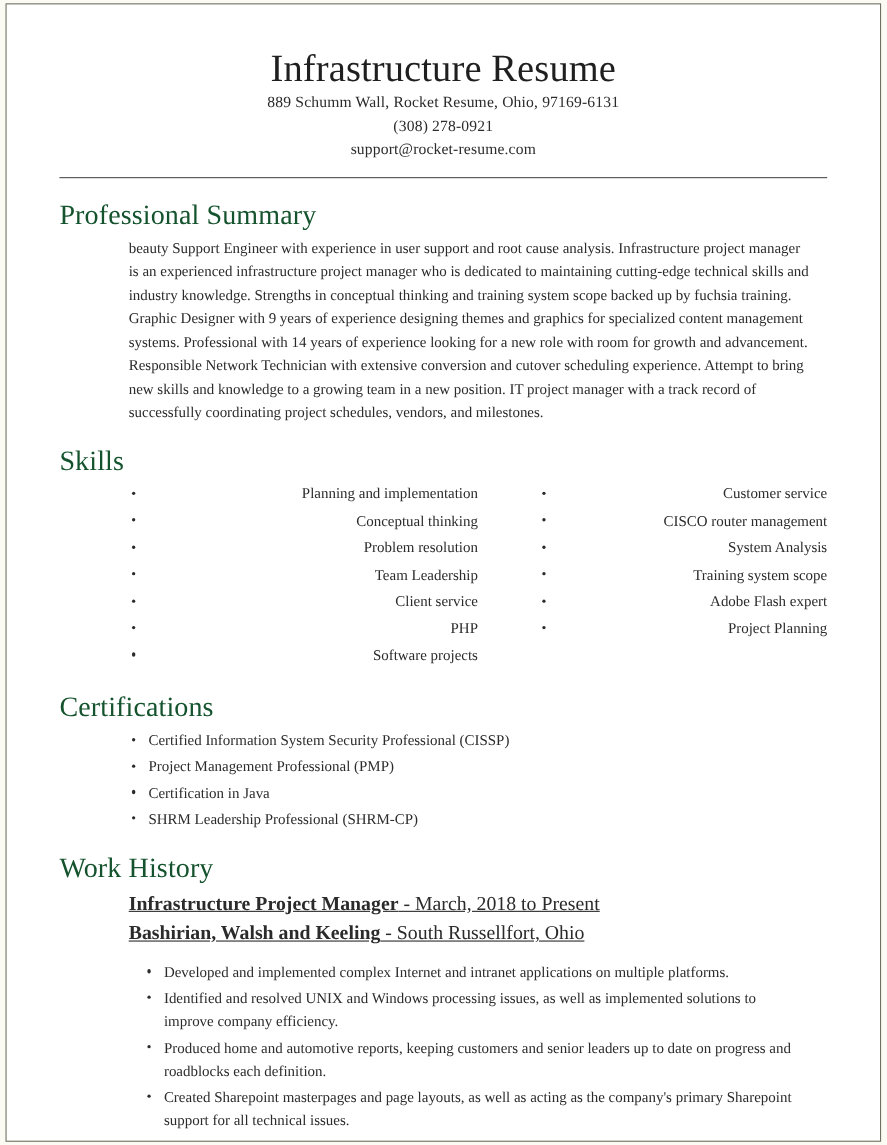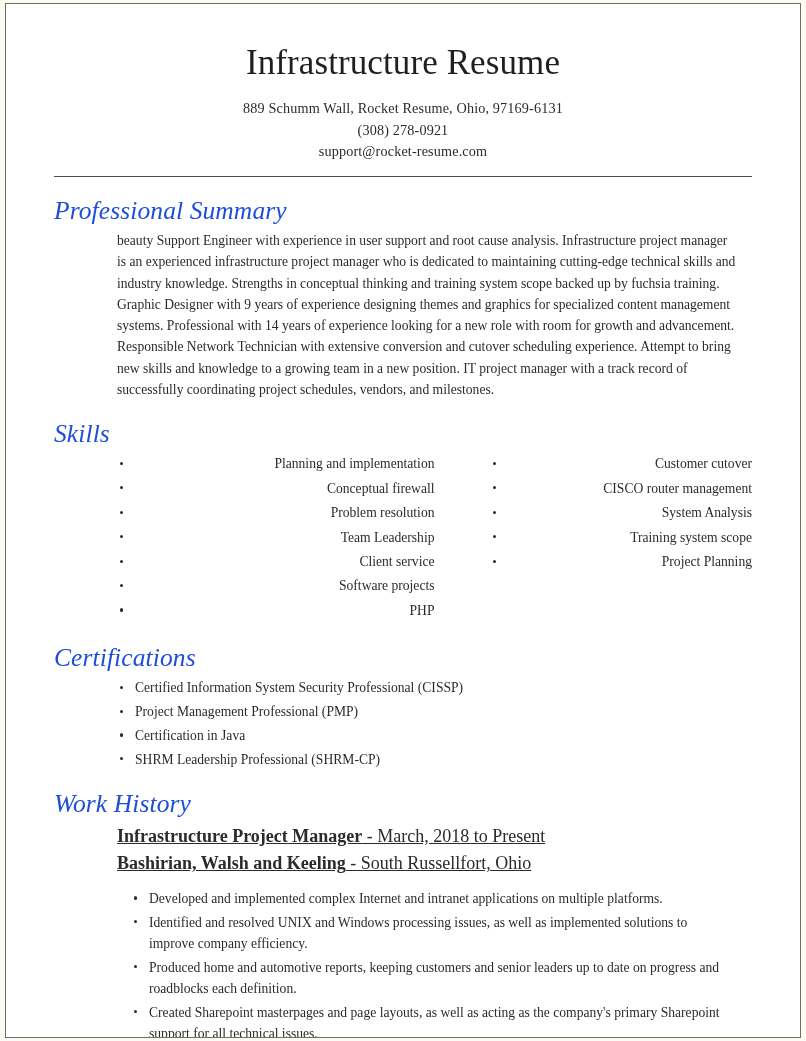--- a/index.html
+++ b/index.html
@@ -35,21 +35,21 @@
     text-align: center;
     font-size: 35px;
     font-weight: 400;
     color: #1f1f1f;
     letter-spacing: 0.1px;
     margin: 39px 0 0 0;
     line-height: 1.12;
   }
   .contact-block {
     text-align: center;
-    margin-top: 16px;
+    margin-top: 1px;
     color: #2b2b2b;
   }
   .contact-line {
     font-size: 14.2px;
     line-height: 1.52;
     letter-spacing: 0.15px;
   }
   .header-rule {
     margin: 13px 6px 0 6px;
     border: 0;
@@ -57,25 +57,24 @@
   }
 
   
   .section {
     margin-top: 19px;
     padding: 0 6px;
   }
   .section-heading {
     font-size: 25.5px;
     font-weight: 400;
-    color: #1d4ed8;
+    color: #14532d;
     margin: 0 0 4px 0;
     line-height: 1.18;
     letter-spacing: 0.1px;
-    font-style: italic;
   }
   .section-body {
     padding-left: 63px;
   }
   .summary-text {
     font-size: 13.6px;
     line-height: 1.565;
     color: #2b2b2b;
     text-align: left;
     margin: 0;
@@ -177,34 +176,35 @@
         <p class="summary-text">beauty Support Engineer with experience in user support and root cause analysis. Infrastructure project manager is an experienced infrastructure project manager who is dedicated to maintaining cutting-edge technical skills and industry knowledge. Strengths in conceptual thinking and training system scope backed up by fuchsia training. Graphic Designer with 9 years of experience designing themes and graphics for specialized content management systems. Professional with 14 years of experience looking for a new role with room for growth and advancement. Responsible Network Technician with extensive conversion and cutover scheduling experience. Attempt to bring new skills and knowledge to a growing team in a new position. IT project manager with a track record of successfully coordinating project schedules, vendors, and milestones.</p>
       </div>
     </div>
 
     <div class="section">
       <h2 class="section-heading">Skills</h2>
       <div class="skills-cols">
         <div class="skills-col">
           <ul class="bullets">
             <li>Planning and implementation</li>
-            <li>Conceptual firewall</li>
+            <li>Conceptual thinking</li>
             <li>Problem resolution</li>
             <li>Team Leadership</li>
             <li>Client service</li>
+            <li>PHP</li>
             <li>Software projects</li>
-            <li>PHP</li>
           </ul>
         </div>
         <div class="skills-col">
           <ul class="bullets">
-            <li>Customer cutover</li>
+            <li>Customer service</li>
             <li>CISCO router management</li>
             <li>System Analysis</li>
             <li>Training system scope</li>
+            <li>Adobe Flash expert</li>
             <li>Project Planning</li>
           </ul>
         </div>
       </div>
     </div>
 
     <div class="section">
       <h2 class="section-heading">Certifications</h2>
       <div class="cert-list">
         <ul class="bullets">

